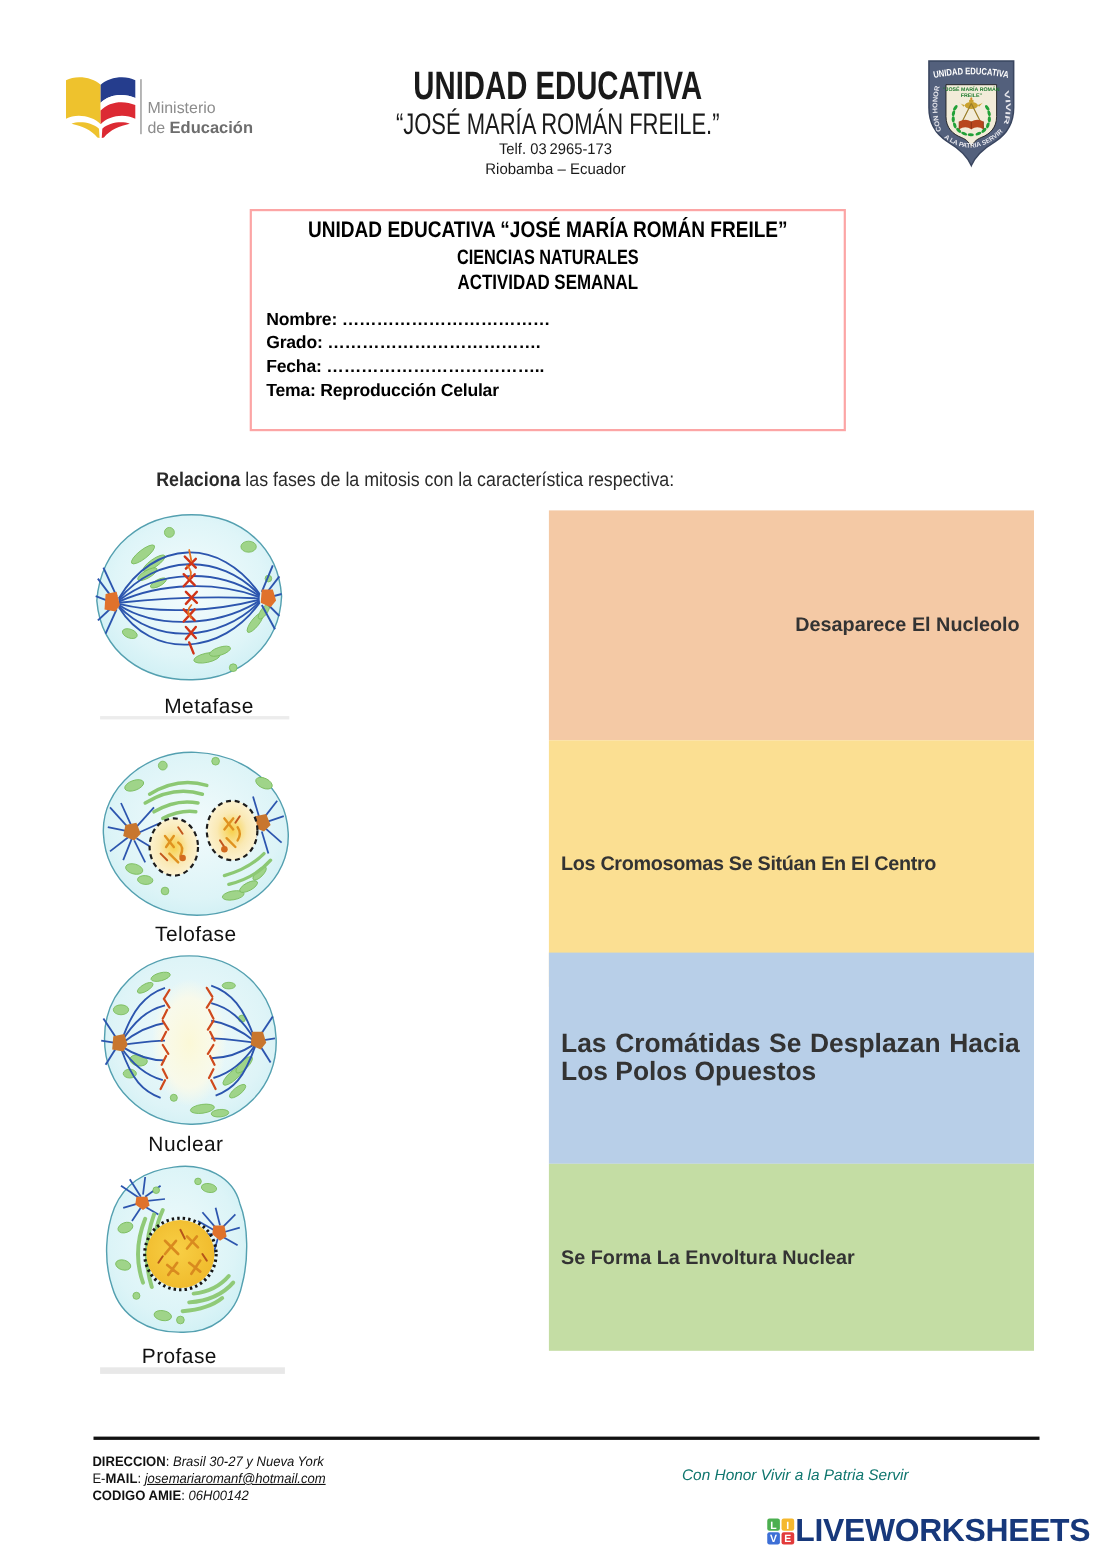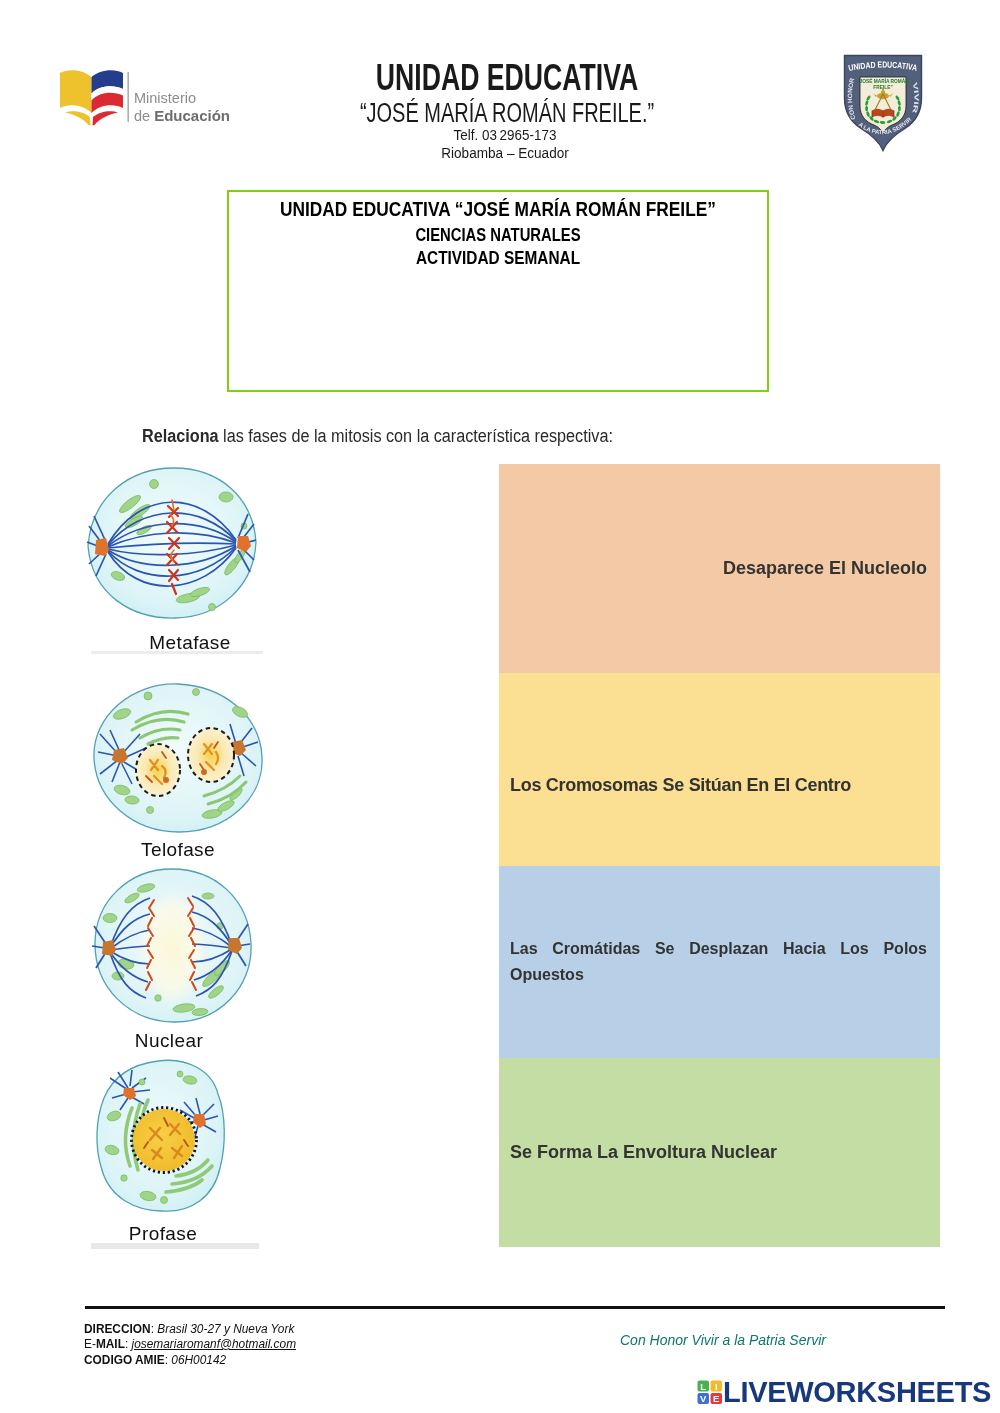--- a/index.html
+++ b/index.html
@@ -74,40 +74,46 @@
 
   <path id="leftArc" d="M15,66 Q7.5,44 14,22" fill="none"></path>
   <text font-size="6.2" font-weight="bold" fill="#e6e6ec"><textPath href="#leftArc" startOffset="1" textLength="41" lengthAdjust="spacingAndGlyphs">CON HONOR</textPath></text>
   <path id="rightArc" d="M70.5,25 Q77,45 69,66" fill="none"></path>
   <text font-size="6.2" font-weight="bold" fill="#e6e6ec"><textPath href="#rightArc" startOffset="4" textLength="30" lengthAdjust="spacingAndGlyphs">VIVIR</textPath></text>
   <path id="botArc" d="M14,68.5 Q42,93 70,66.5" fill="none"></path>
   <text font-size="5.8" font-weight="bold" fill="#e6e6ec"><textPath href="#botArc" startOffset="4" textLength="60" lengthAdjust="spacingAndGlyphs">A LA PATRIA SERVIR</textPath></text>
 </svg>
 </div>
 
-<div class="abs" style="left:227px;top:190px;width:538px;height:198px;border:2px solid #84cc16;">
+<div class="abs" style="left:227px;top:190px;width:538px;height:198px;border:2px solid #fca5a5;">
   <div style="text-align:center;font-weight:bold;font-size:20.5px;line-height:22px;margin-top:6px;transform:scaleX(0.845);transform-origin:center;">UNIDAD EDUCATIVA “JOSÉ MARÍA ROMÁN FREILE”</div>
   <div style="text-align:center;font-weight:bold;font-size:19px;line-height:22px;margin-top:4px;transform:scaleX(0.78);transform-origin:center;">CIENCIAS NATURALES</div>
   <div style="text-align:center;font-weight:bold;font-size:19px;line-height:22px;margin-top:1px;transform:scaleX(0.81);transform-origin:center;">ACTIVIDAD SEMANAL</div>
+  <div style="font-weight:bold;font-size:16px;line-height:21.8px;margin:10.5px 0 0 13px;letter-spacing:-0.2px;">
+    Nombre: ………………………………<br>
+    Grado: ……………………………….<br>
+    Fecha: ………………………………..<br>
+    Tema: Reproducción Celular
+  </div>
 </div>
 
 <div class="abs" style="left:142px;top:426px;font-size:18px;color:#2a2a2a;transform:scaleX(0.9);transform-origin:left;white-space:nowrap;">
   <b>Relaciona</b> las fases de la mitosis con la característica respectiva:
 </div>
 
 <div class="abs" style="left:499px;top:464px;width:441px;height:209px;background:#f4c9a5;display:flex;align-items:center;justify-content:flex-end;">
   <div style="font-size:18px;font-weight:bold;color:#333;padding:0 13px 0 11px;">Desaparece El Nucleolo</div>
 </div>
 <div class="abs" style="left:499px;top:673px;width:441px;height:224px;background:#fbdf92;display:flex;align-items:center;">
   <div style="font-size:18px;font-weight:bold;color:#333;padding:0 13px 0 11px;letter-spacing:-0.3px;">Los Cromosomas Se Sitúan En El Centro</div>
 </div>
 <div class="abs" style="left:499px;top:866px;width:441px;height:192px;background:#b8cfe8;display:flex;align-items:center;">
-  <div style="font-size:16px;font-weight:bold;color:#333;padding:0 13px 0 11px;text-align:justify;line-height:26px;">Las Cromátidas Se Desplazan Hacia Los Polos Opuestos</div>
-</div>
-<div class="abs" style="left:499px;top:1058px;width:441px;height:189px;background:#c4dda4;display:flex;align-items:center;">
+  <div style="font-size:24px;font-weight:bold;color:#333;padding:0 13px 0 11px;text-align:justify;line-height:26px;">Las Cromátidas Se Desplazan Hacia Los Polos Opuestos</div>
+</div>
+<div class="abs" style="left:499px;top:1058px;width:441px;height:170px;background:#c4dda4;display:flex;align-items:center;">
   <div style="font-size:18px;font-weight:bold;color:#333;padding:0 13px 0 11px;">Se Forma La Envoltura Nuclear</div>
 </div>
 
 <div class="abs" id="cell1" style="left:84px;top:464px;">
 <svg width="176" height="158" viewBox="0 0 176 158">
   <defs>
     <radialGradient id="cg1" cx="0.5" cy="0.45" r="0.75">
       <stop offset="0" stop-color="#f4fcfd"></stop>
       <stop offset="0.55" stop-color="#dff5f8"></stop>
       <stop offset="1" stop-color="#bfeaf0"></stop>

